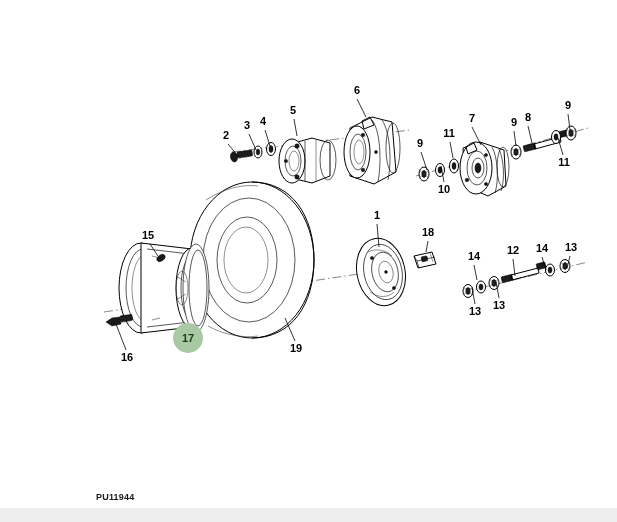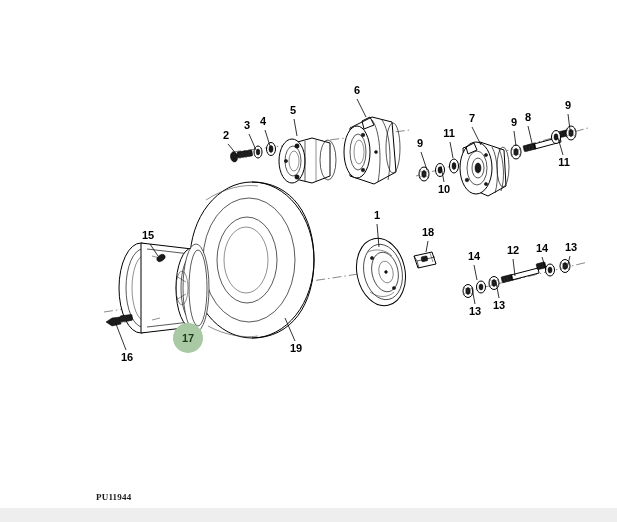--- a/index.html
+++ b/index.html
@@ -32,21 +32,21 @@
     left: 0;
     bottom: 0;
     width: 617px;
     height: 14px;
     background: #eeeeee;
   }
   .doc-code {
     position: absolute;
     left: 96px;
     top: 492px;
-    font-family: Liberation Serif, serif;
+    font-family: Liberation Sans, sans-serif;
     font-size: 9px;
     font-weight: bold;
     color: #1a1a1a;
     letter-spacing: 0.2px;
     white-space: nowrap;
   }
   
   .ln  { fill: none; stroke: #000000; stroke-width: 1; }
   .ln-thin { fill: none; stroke: #111111; stroke-width: 0.7; }
   .ln-hair { fill: none; stroke: #333333; stroke-width: 0.55; }

